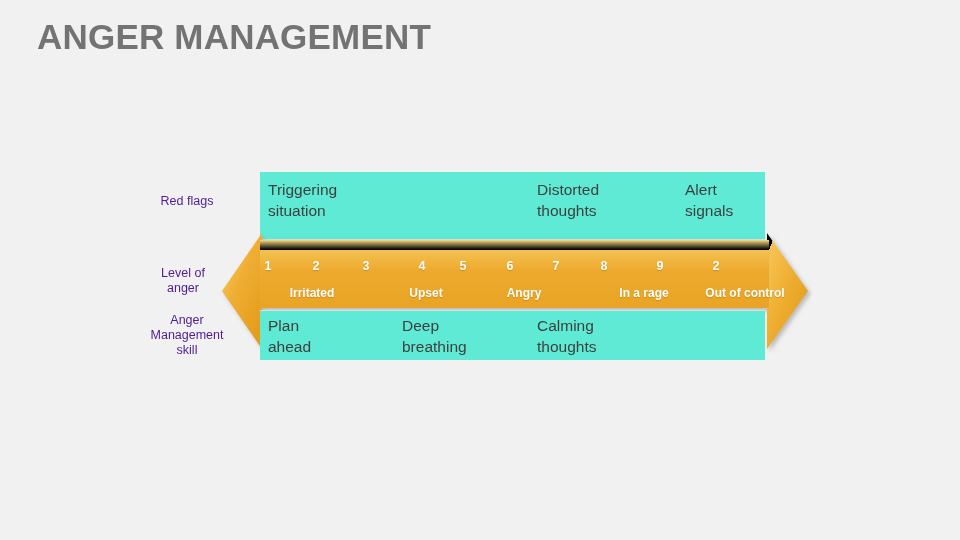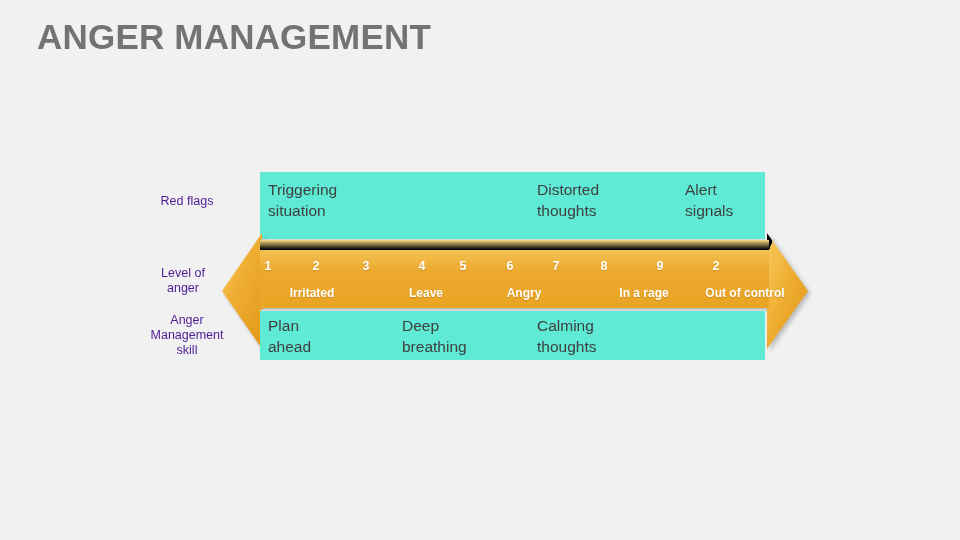--- a/index.html
+++ b/index.html
@@ -193,21 +193,21 @@
     <div class="num" style="left:148px">3</div>
     <div class="num" style="left:204px">4</div>
     <div class="num" style="left:245px">5</div>
     <div class="num" style="left:292px">6</div>
     <div class="num" style="left:338px">7</div>
     <div class="num" style="left:386px">8</div>
     <div class="num" style="left:442px">9</div>
     <div class="num" style="left:498px">2</div>
 
     <div class="level-word" style="left:80px">Irritated</div>
-    <div class="level-word" style="left:194px">Leave</div>
+    <div class="level-word" style="left:194px">Upset</div>
     <div class="level-word" style="left:292px">Angry</div>
     <div class="level-word" style="left:412px">In a rage</div>
     <div class="level-word" style="left:513px">Out of control</div>
   </div>
 
   <div class="card-row" id="row-skill">
     <div class="card col-0">Plan
 ahead</div>
     <div class="card col-1">Deep
 breathing</div>

